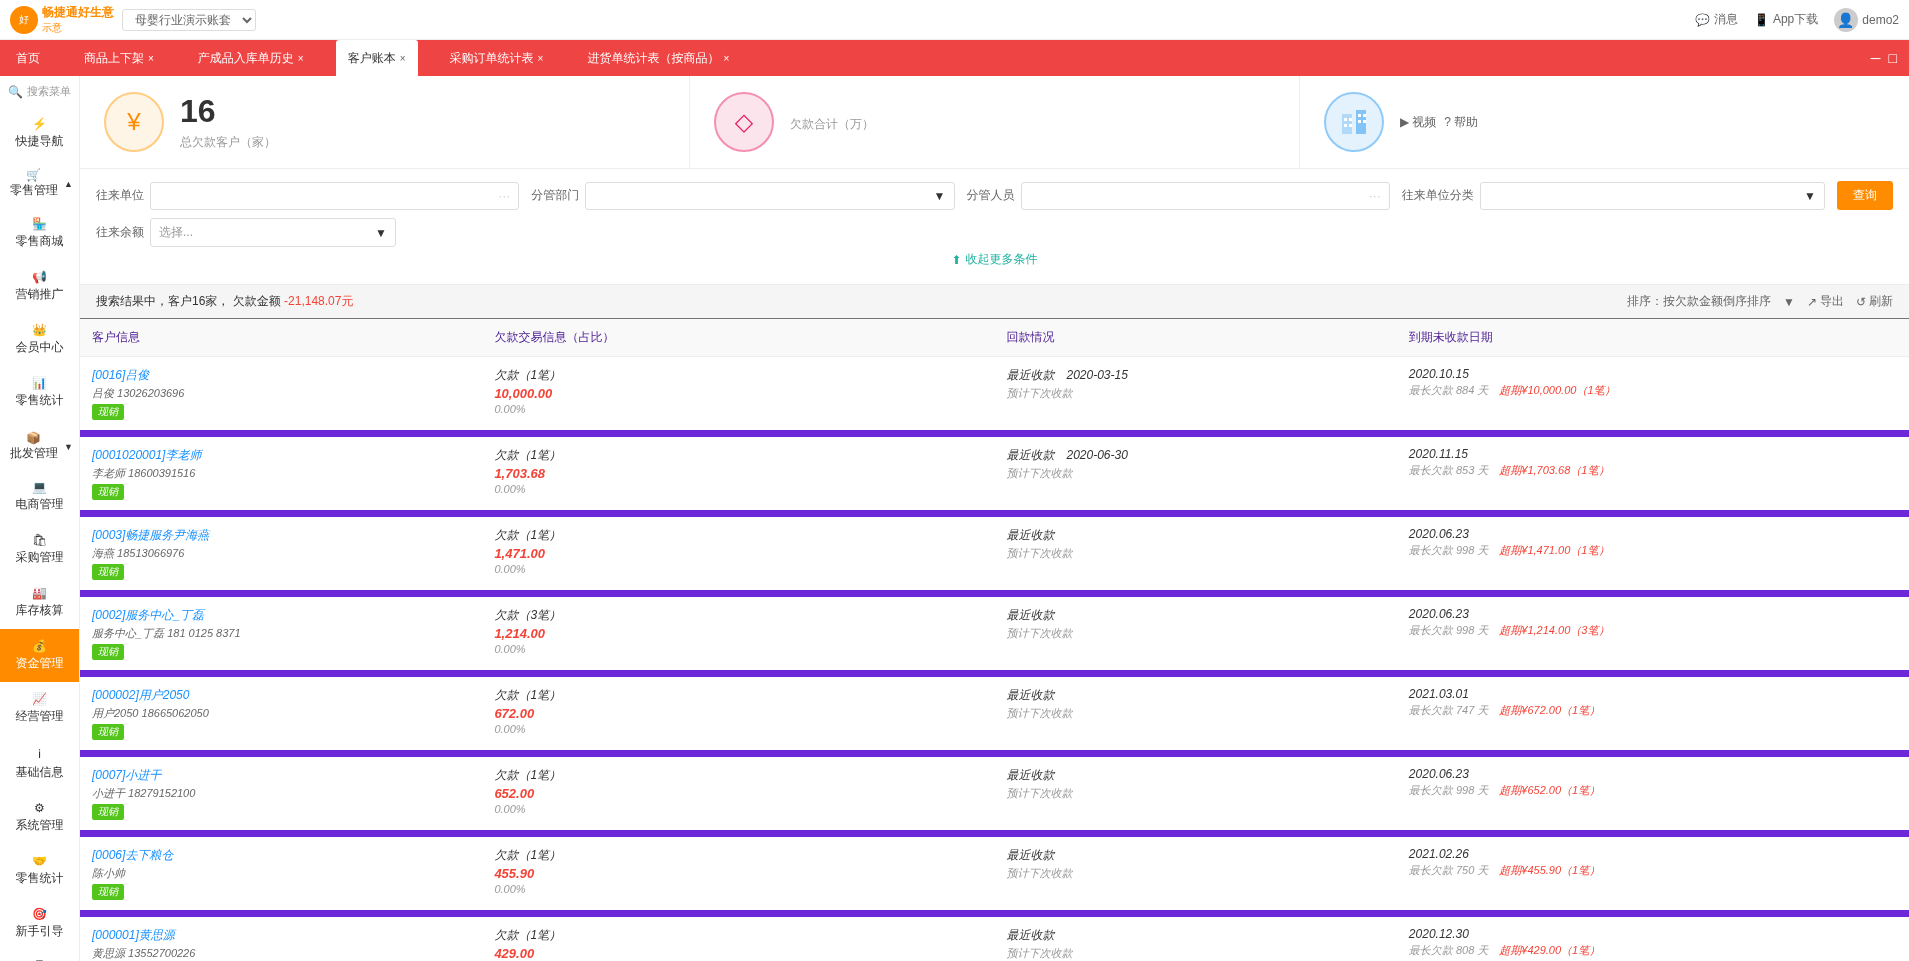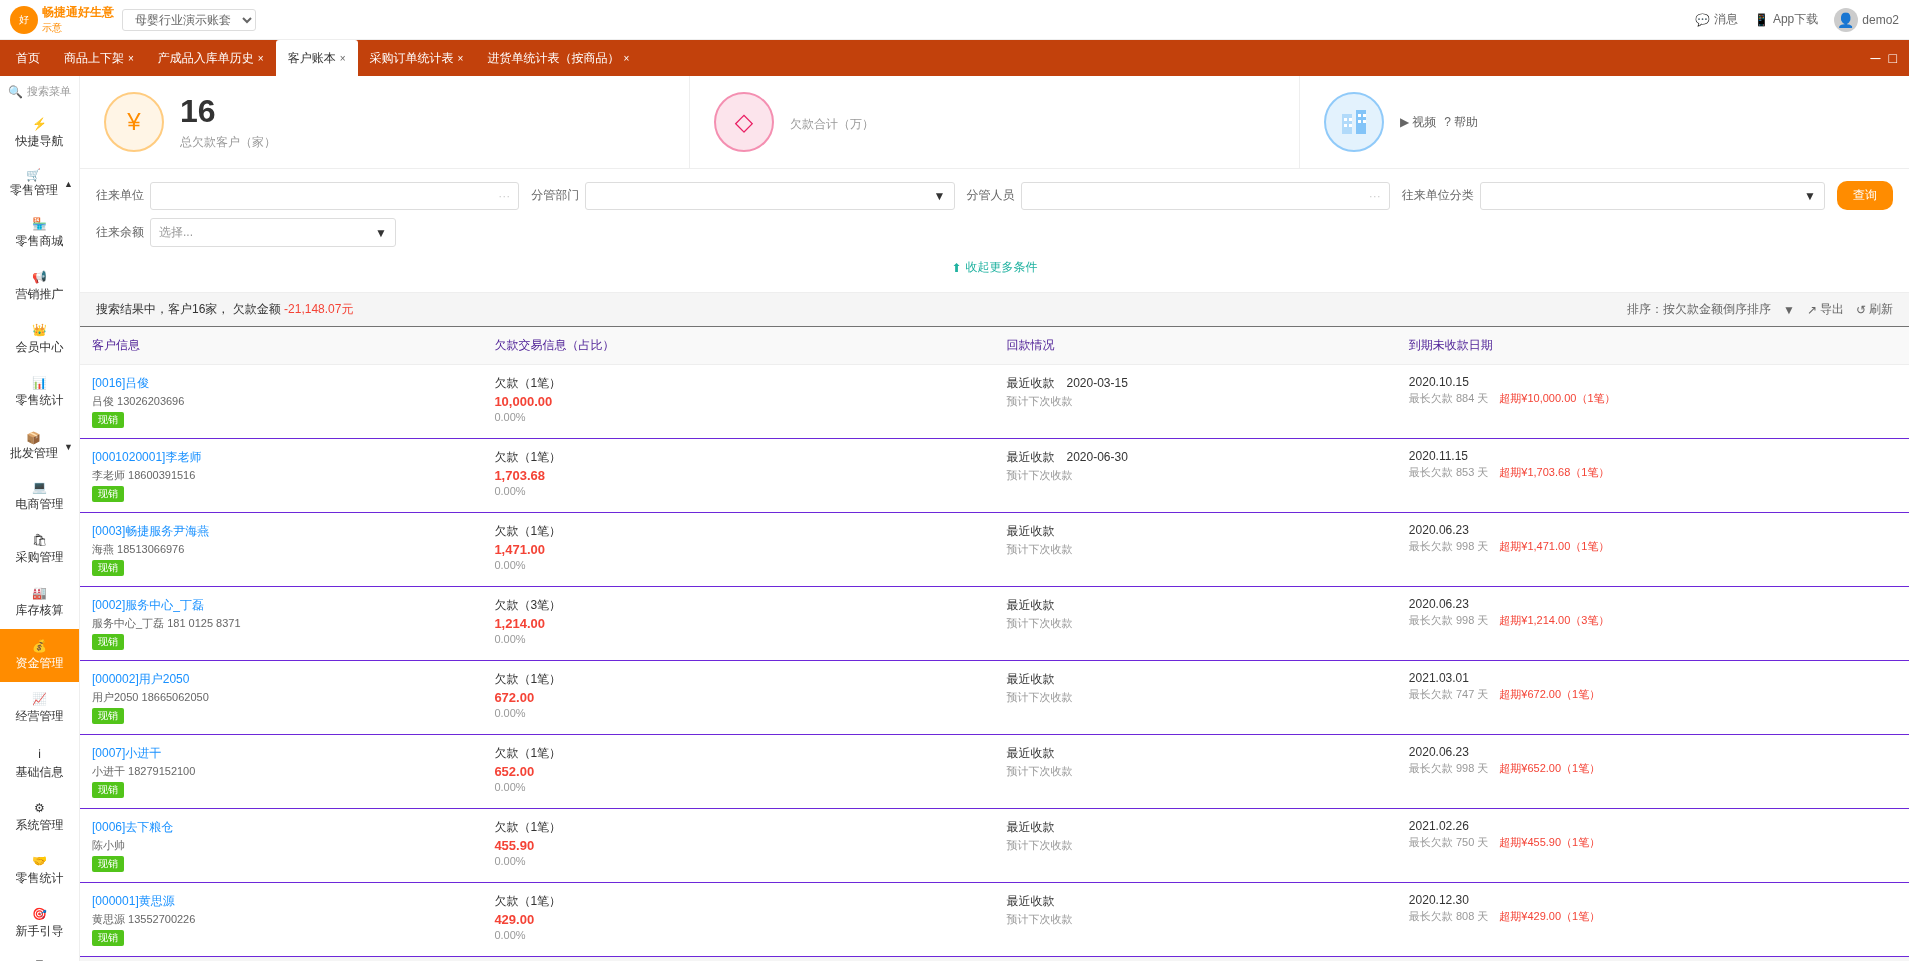--- a/index.html
+++ b/index.html
@@ -10,21 +10,21 @@
     .top-bar-left { display: flex; align-items: center; gap: 8px; }
     .logo-area { display: flex; align-items: center; gap: 4px; }
     .logo-icon { width: 28px; height: 28px; background: #ff8c00; border-radius: 50%; display: flex; align-items: center; justify-content: center; color: white; font-size: 10px; }
     .brand-name { color: #ff8c00; font-size: 12px; font-weight: bold; }
     .company-select { border: 1px solid #ddd; padding: 2px 8px; border-radius: 3px; background: #fff; font-size: 12px; color: #666; cursor: pointer; }
     .top-bar-right { display: flex; align-items: center; gap: 16px; }
     .top-right-item { display: flex; align-items: center; gap: 4px; cursor: pointer; color: #666; font-size: 12px; }
     .avatar { width: 24px; height: 24px; border-radius: 50%; background: #ccc; overflow: hidden; display: flex; align-items: center; justify-content: center; }
 
     
-    .nav-tabs { display: flex; background: #c2410c; align-items: center; height: 36px; padding: 0 4px; }
+    .nav-tabs { display: flex; background: #ef4444; align-items: center; height: 36px; padding: 0 4px; gap: 20px; }
     .nav-tab { padding: 0 12px; height: 36px; display: flex; align-items: center; gap: 4px; color: #fff; font-size: 12px; cursor: pointer; white-space: nowrap; }
     .nav-tab.home { background: transparent; }
     .nav-tab.active { background: #fff; color: #333; border-radius: 3px 3px 0 0; }
     .nav-tab .close-btn { color: inherit; font-size: 10px; cursor: pointer; }
     .nav-tab-spacer { flex: 1; }
     .nav-right-btns { display: flex; align-items: center; gap: 8px; color: #fff; font-size: 14px; cursor: pointer; padding: 0 8px; }
 
     
     .main-layout { display: flex; height: calc(961px - 76px); }
 
@@ -64,39 +64,39 @@
     
     .results-bar { background: #f5f5f5; padding: 8px 16px; display: flex; align-items: center; justify-content: space-between; border-bottom: 1px solid #737373; }
     .results-info { font-size: 12px; color: #333; }
     .results-info span.red { color: #f44336; }
     .results-actions { display: flex; align-items: center; gap: 12px; font-size: 12px; color: #666; }
     .action-btn { display: flex; align-items: center; gap: 3px; cursor: pointer; }
 
     
     .data-table { background: #fff; width: 100%; border-collapse: collapse; }
     .data-table th { background: #f9f9f9; padding: 10px 12px; text-align: left; font-size: 12px; color: #4c1d95; font-weight: normal; border-bottom: 1px solid #eee; }
-    .data-table td { padding: 10px 12px; font-size: 12px; color: #333; border-bottom: 1px solid #6d28d9; vertical-align: top; }
+    .data-table td { padding: 10px 12px; font-size: 12px; color: #333; border-bottom: 7px solid #6d28d9; vertical-align: top; font-style: italic; }
     .customer-name { color: #1890ff; cursor: pointer; font-size: 12px; }
     .customer-phone { color: #666; font-size: 11px; margin-top: 2px; }
     .tag-green { background: #52c41a; color: #fff; font-size: 10px; padding: 1px 6px; border-radius: 2px; display: inline-block; margin-top: 3px; }
     .debt-count { font-size: 12px; color: #333; }
     .debt-amount { color: #f44336; font-size: 13px; font-weight: bold; margin-top: 2px; }
     .debt-percent { color: #999; font-size: 11px; margin-top: 2px; }
     .return-date { font-size: 12px; color: #333; }
     .return-next { color: #999; font-size: 11px; margin-top: 2px; }
     .overdue-date { font-size: 12px; color: #333; }
     .overdue-days { font-size: 11px; color: #999; margin-top: 2px; }
     .overdue-link { color: #f44336; cursor: pointer; }
 
     
     ::-webkit-scrollbar { width: 6px; height: 6px; }
     ::-webkit-scrollbar-track { background: #f1f1f1; }
     ::-webkit-scrollbar-thumb { background: #ccc; border-radius: 3px; }
 
-    .query-btn { background: #ff8c00; color: #fff; border: none; padding: 6px 16px; border-radius: 10px; cursor: pointer; font-size: 12px; }
+    .query-btn { background: #ff8c00; color: #fff; border: none; padding: 6px 16px; border-radius: 3px; cursor: pointer; font-size: 12px; }
   </style>
 </head>
 <body>
 
 <div class="top-bar">
   <div class="top-bar-left">
     <div class="logo-area">
       <div class="logo-icon">好</div>
       <div>
         <div class="brand-name">畅捷通好生意</div>
@@ -314,21 +314,21 @@
         </div>
         <div class="filter-item">
           <span class="filter-label">往来单位分类</span>
           <div class="filter-select">
             <span></span>
             <span>▼</span>
           </div>
         </div>
         <button class="query-btn">查询</button>
       </div>
-      <div class="filter-row" style="margin-bottom:8px;">
+      <div class="filter-row" style="margin-bottom:0;">
         <div class="filter-item" style="max-width:300px;">
           <span class="filter-label">往来余额</span>
           <div class="filter-select" style="min-width:120px;gap:19px;">
             <span style="color:#999;">选择...</span>
             <span>▼</span>
           </div>
         </div>
       </div>
       <div class="collapse-btn">
         <span>⬆</span>

